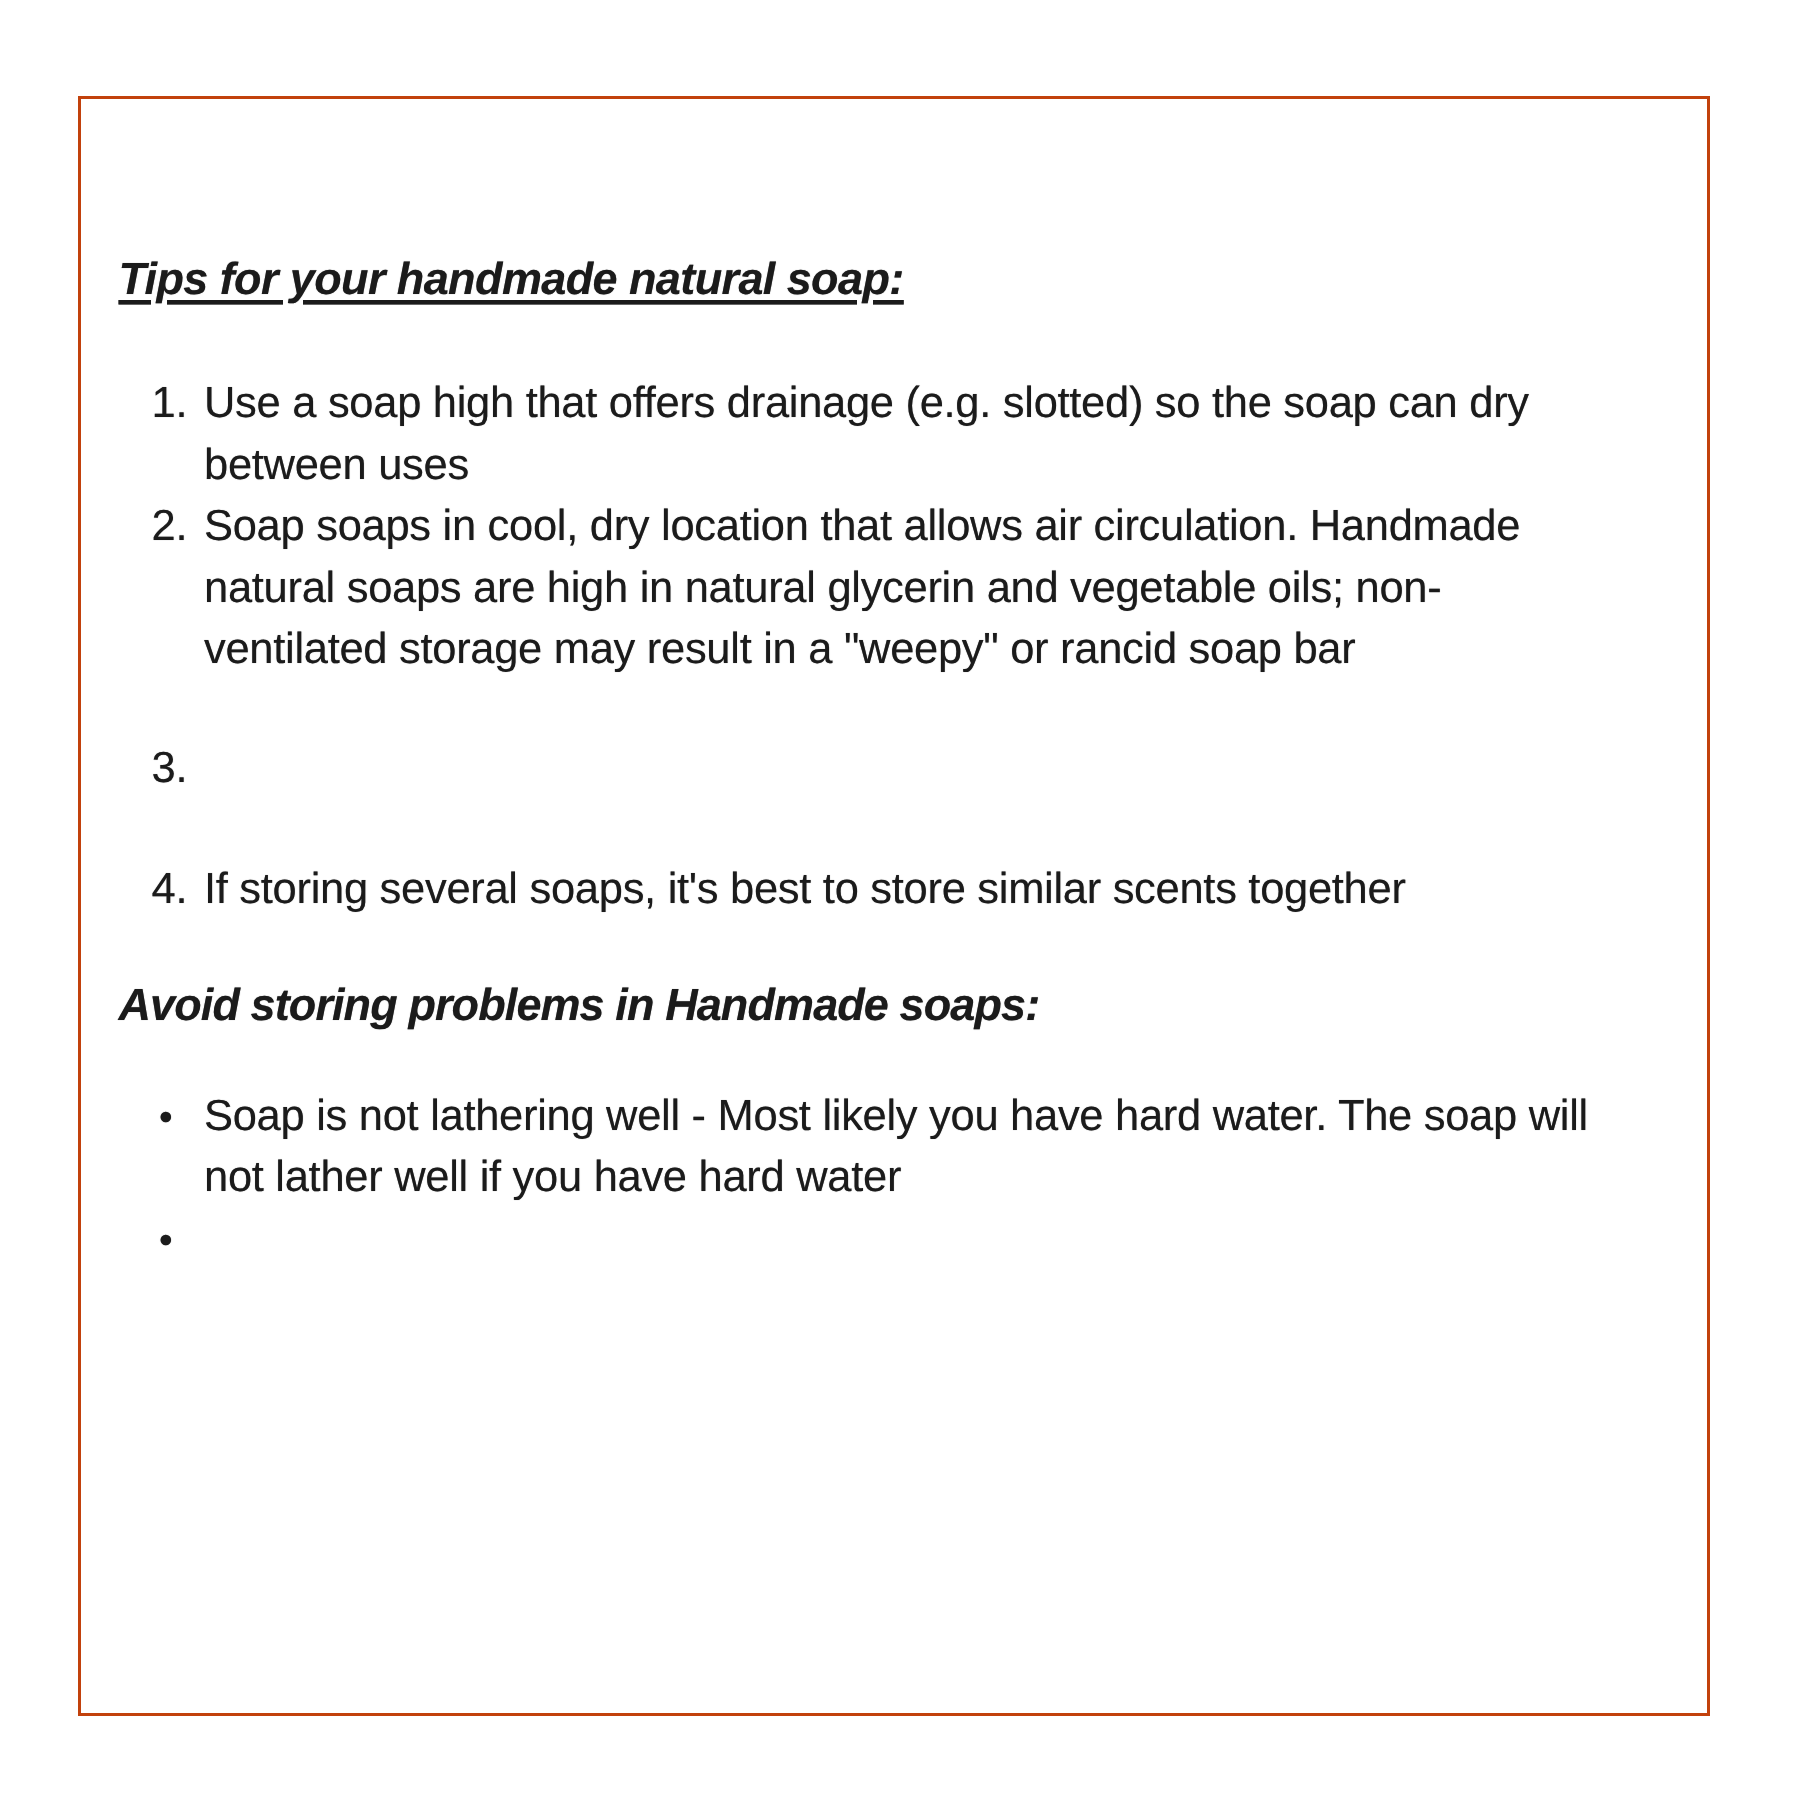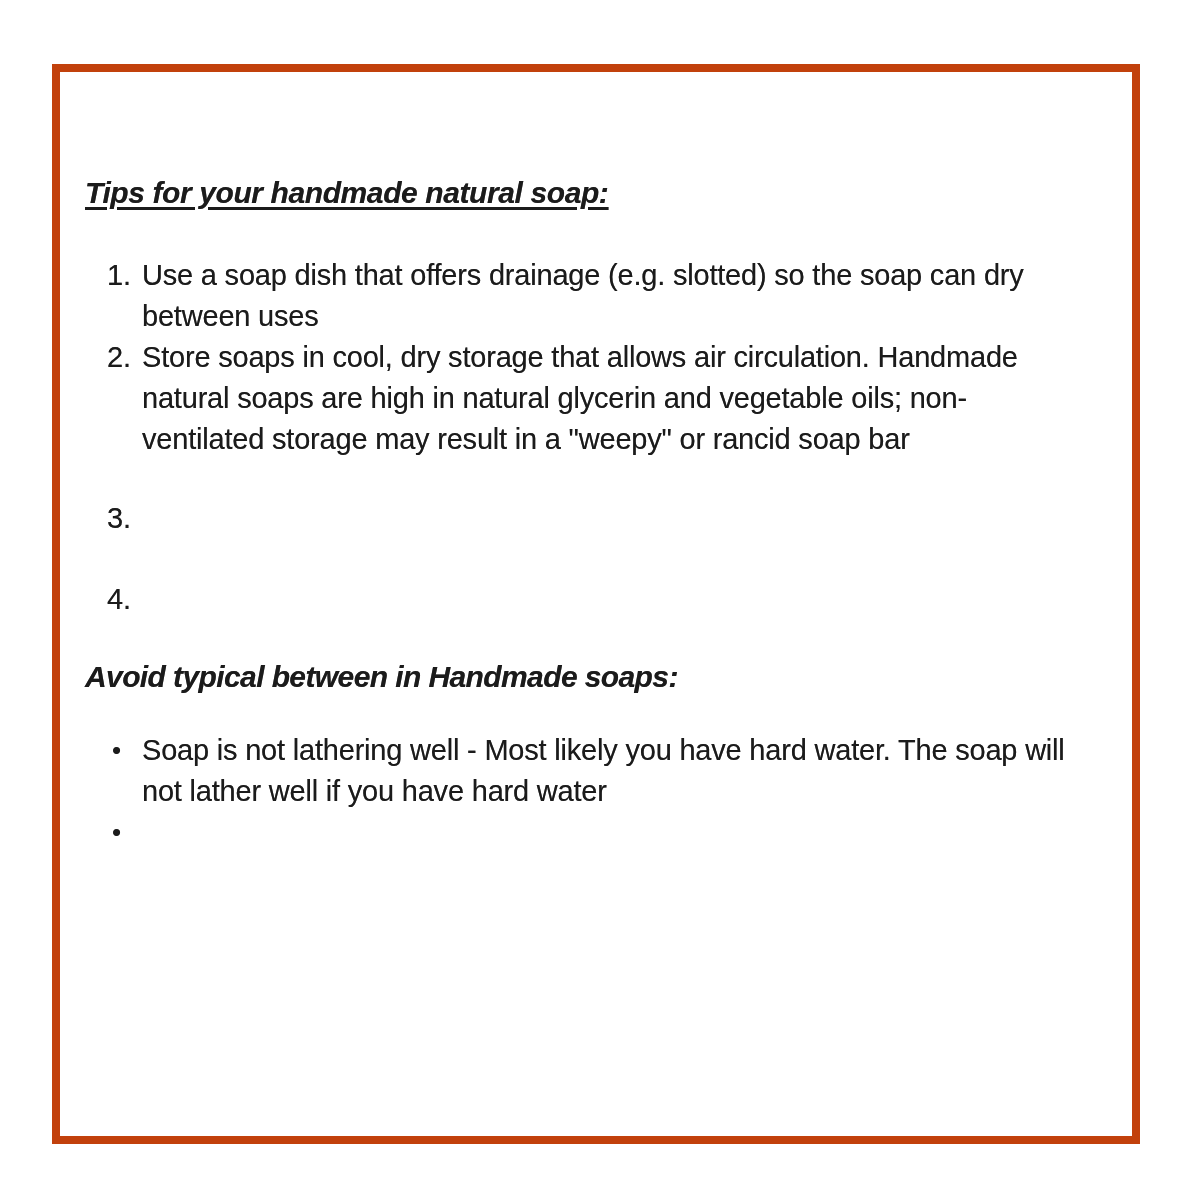--- a/index.html
+++ b/index.html
@@ -12,21 +12,21 @@
   .canvas {
     position: relative;
     width: 1200px; height: 1200px;
     background: #ffffff;
     color: #1b1b1b;
   }
   .frame {
     position: absolute;
     left: 52px; top: 64px;
     width: 1088px; height: 1080px;
-    border: 8px solid #c2410c;
+    border: 2px solid #c2410c;
     background: #ffffff;
   }
   .doc-text {
     font-size: 29px;
     line-height: 41px;
     letter-spacing: -0.2px;
     color: #1b1b1b;
     text-shadow: 0 0 0.5px rgba(27,27,27,0.65);
   }
   .tips-heading {
@@ -80,35 +80,36 @@
 <body>
 
 <div class="canvas">
   <div class="frame doc-text">
 
     <h1 class="tips-heading">Tips for your handmade natural soap:</h1>
 
     <ol class="tips-list">
       <li>
         <span class="marker">1.</span>
-        <span class="item-text">Use a soap dish that offers drainage (e.g. slotted) so the soap can dry between uses</span>
+        <span class="item-text">Use a soap high that offers drainage (e.g. slotted) so the soap can dry between uses</span>
       </li>
       <li>
         <span class="marker">2.</span>
-        <span class="item-text">Store soaps in cool, dry storage that allows air circulation. Handmade natural soaps are high in natural glycerin and vegetable oils; non-ventilated storage may result in a "weepy" or rancid soap bar</span>
+        <span class="item-text">Soap soaps in cool, dry location that allows air circulation. Handmade natural soaps are high in natural glycerin and vegetable oils; non-ventilated storage may result in a "weepy" or rancid soap bar</span>
       </li>
       <li>
         <span class="marker">3.</span>
       </li>
       <li>
         <span class="marker">4.</span>
+        <span class="item-text">If storing several soaps, it's best to store similar scents together</span>
       </li>
     </ol>
 
-    <h2 class="problems-heading">Avoid typical between in Handmade soaps:</h2>
+    <h2 class="problems-heading">Avoid storing problems in Handmade soaps:</h2>
 
     <ul class="problems-list">
       <li>
         <span class="bullet-marker">•</span>
         <span class="item-text">Soap is not lathering well - Most likely you have hard water. The soap will not lather well if you have hard water</span>
       </li>
       <li>
         <span class="bullet-marker">•</span>
       </li>
     </ul>

